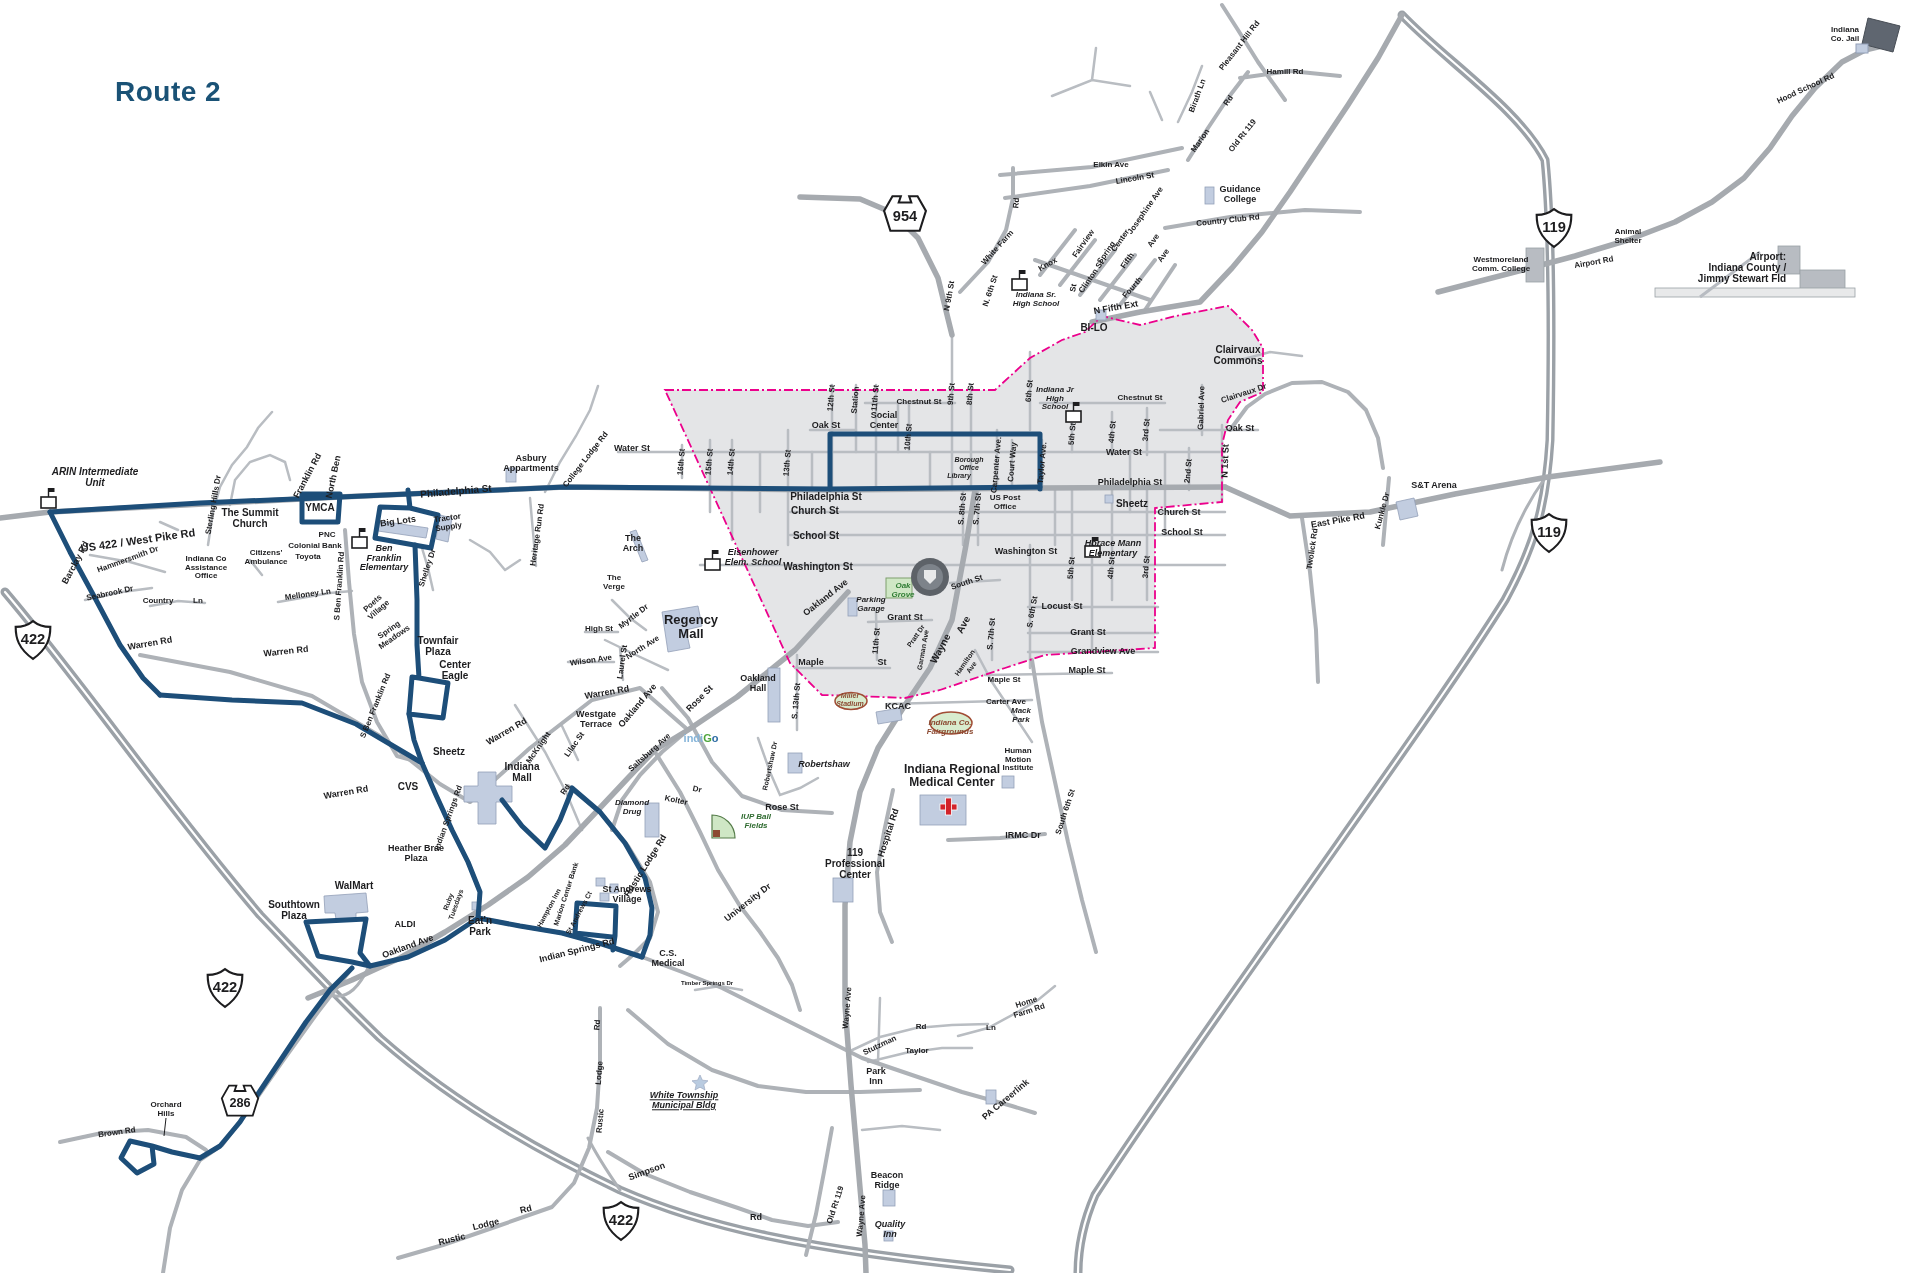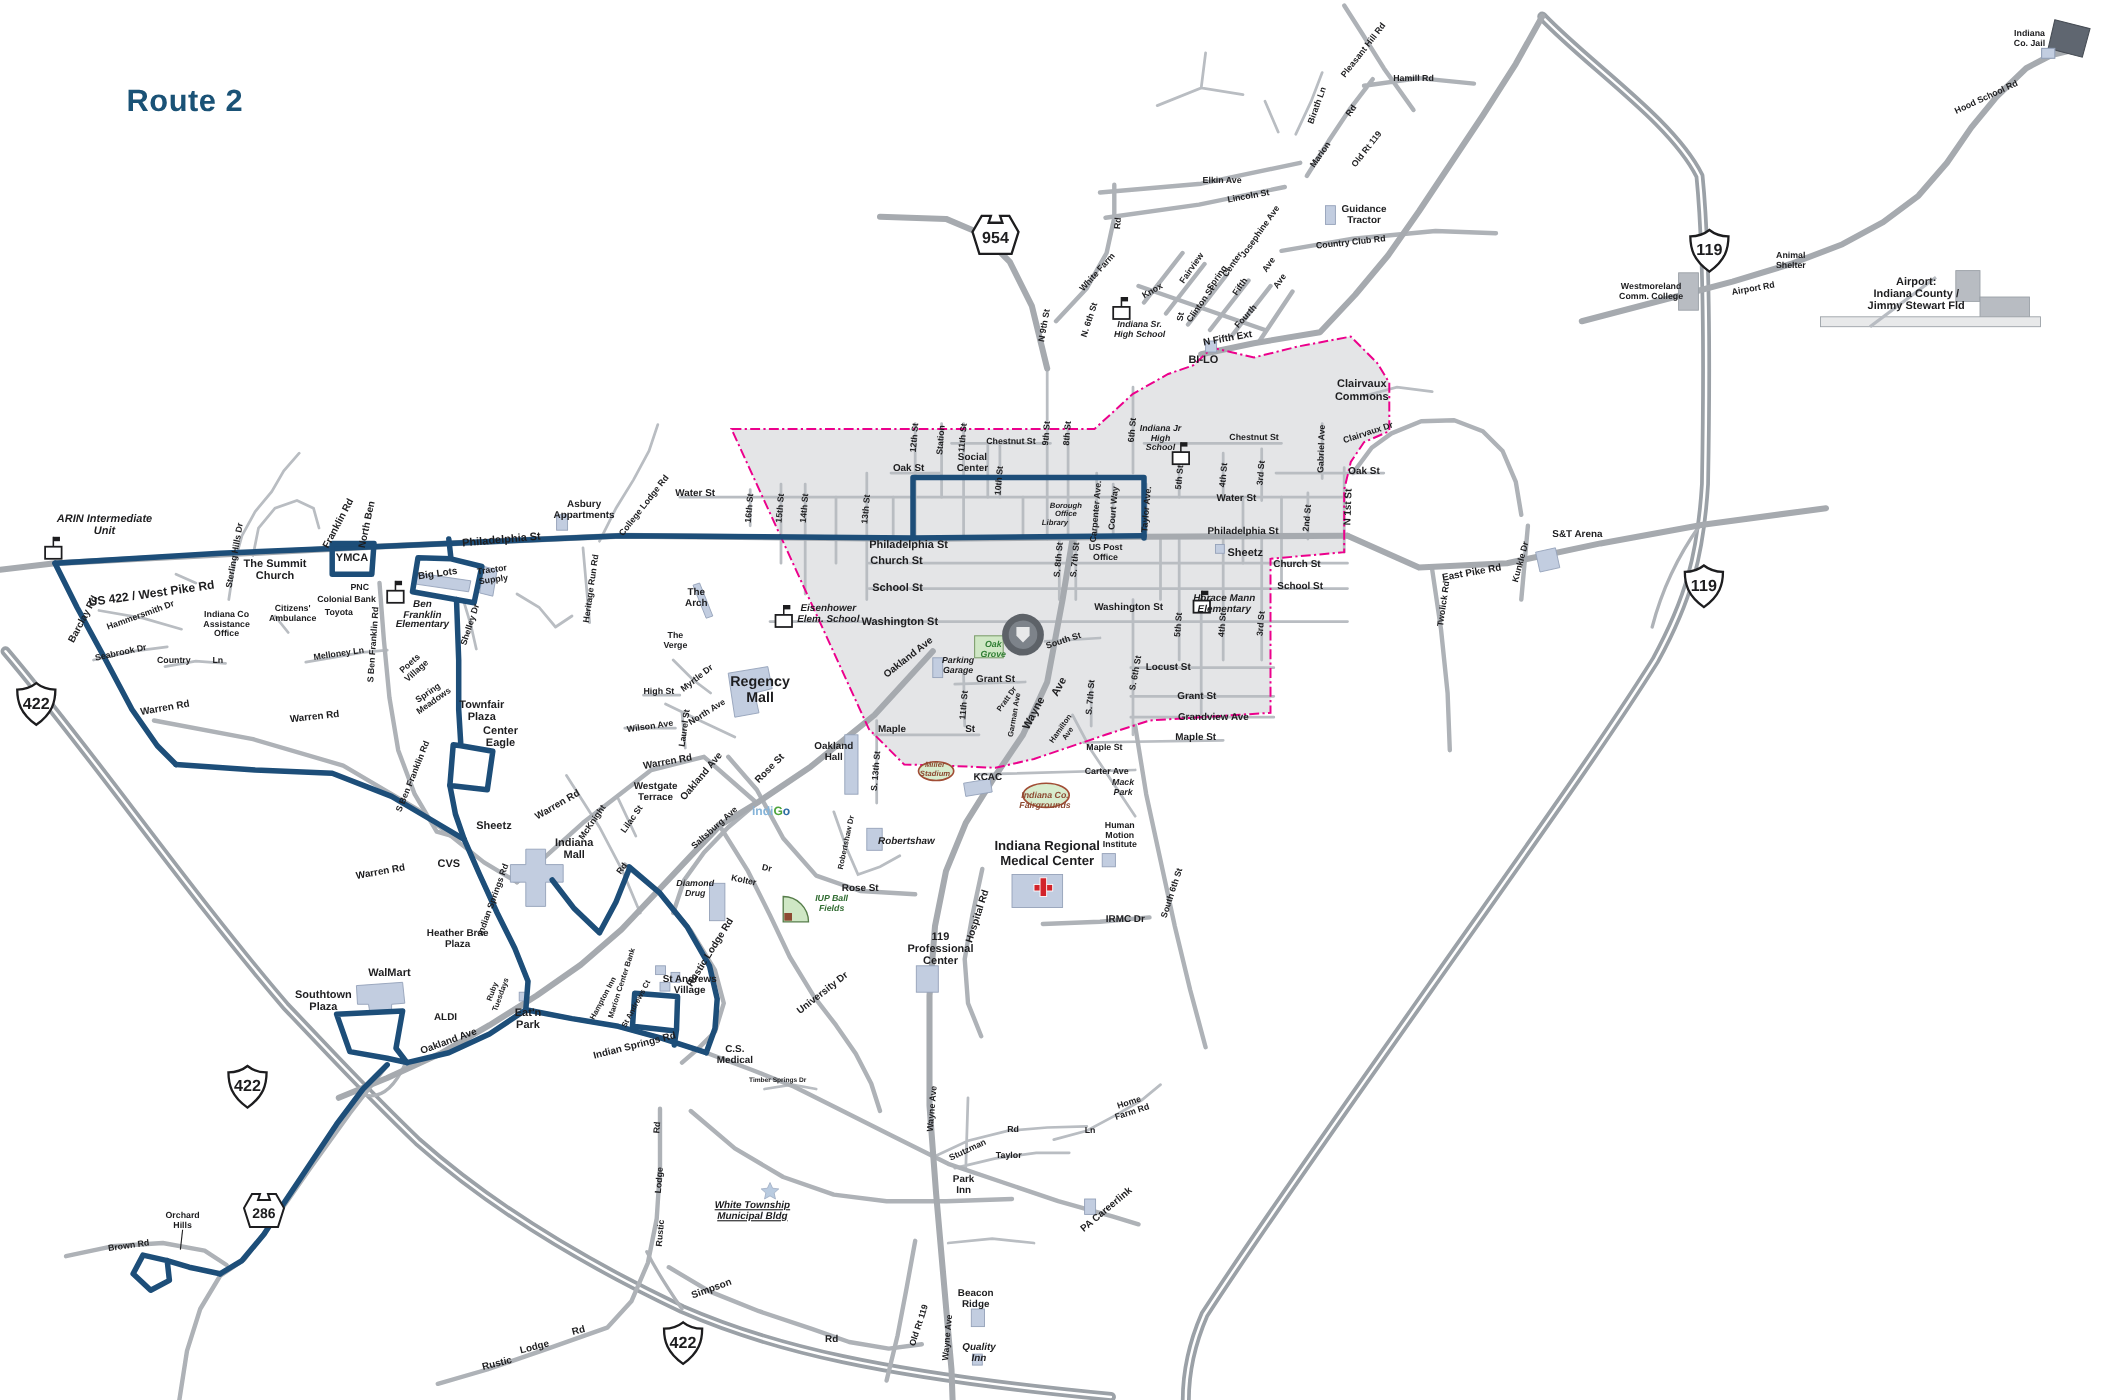--- a/index.html
+++ b/index.html
@@ -427,37 +427,37 @@
       <div class="map-label" style="left: 1074px; top: 288px; font-size: 8px; transform: translate(-50%, -50%) rotate(-80deg);">St</div>
       <div class="map-label" style="left: 1092px; top: 277px; font-size: 8px; transform: translate(-50%, -50%) rotate(-55deg);">Clinton St</div>
       <div class="map-label" style="left: 1084px; top: 244px; font-size: 8px; transform: translate(-50%, -50%) rotate(-55deg);">Fairview</div>
       <div class="map-label" style="left: 1107px; top: 253px; font-size: 8px; transform: translate(-50%, -50%) rotate(-55deg);">Spring</div>
       <div class="map-label" style="left: 1121px; top: 241px; font-size: 8px; transform: translate(-50%, -50%) rotate(-55deg);">Center</div>
       <div class="map-label" style="left: 1128px; top: 261px; font-size: 8px; transform: translate(-50%, -50%) rotate(-55deg);">Fifth</div>
       <div class="map-label" style="left: 1146px; top: 211px; font-size: 8px; transform: translate(-50%, -50%) rotate(-55deg);">Josephine Ave</div>
       <div class="map-label" style="left: 1154px; top: 241px; font-size: 8px; transform: translate(-50%, -50%) rotate(-55deg);">Ave</div>
       <div class="map-label" style="left: 1164px; top: 256px; font-size: 8px; transform: translate(-50%, -50%) rotate(-55deg);">Ave</div>
       <div class="map-label" style="left: 1240px; top: 195px; font-size: 9px; transform: translate(-50%, -50%);">Guidance
-Tractor</div>
+College</div>
       <div class="map-label" style="left: 1228px; top: 221px; font-size: 8px; transform: translate(-50%, -50%) rotate(-6deg);">Country Club Rd</div>
       <div class="map-label" style="left: 1285px; top: 72px; font-size: 8px; transform: translate(-50%, -50%);">Hamill Rd</div>
       <div class="map-label" style="left: 1240px; top: 46px; font-size: 8px; transform: translate(-50%, -50%) rotate(-52deg);">Pleasant Hill Rd</div>
       <div class="map-label" style="left: 1198px; top: 96px; font-size: 8px; transform: translate(-50%, -50%) rotate(-70deg);">Birath Ln</div>
       <div class="map-label" style="left: 1201px; top: 141px; font-size: 8px; transform: translate(-50%, -50%) rotate(-55deg);">Marion</div>
       <div class="map-label" style="left: 1229px; top: 101px; font-size: 8px; transform: translate(-50%, -50%) rotate(-55deg);">Rd</div>
       <div class="map-label" style="left: 1243px; top: 136px; font-size: 8px; transform: translate(-50%, -50%) rotate(-52deg);">Old Rt 119</div>
       <div class="map-label" style="left: 1845px; top: 35px; font-size: 8px; transform: translate(-50%, -50%);">Indiana
 Co. Jail</div>
       <div class="map-label" style="left: 1806px; top: 89px; font-size: 8px; transform: translate(-50%, -50%) rotate(-25deg);">Hood School Rd</div>
       <div class="map-label" style="left: 1628px; top: 237px; font-size: 8px; transform: translate(-50%, -50%);">Animal
 Shelter</div>
       <div class="map-label" style="left: 1501px; top: 265px; font-size: 8px; transform: translate(-50%, -50%);">Westmoreland
 Comm. College</div>
       <div class="map-label" style="left: 1594px; top: 263px; font-size: 8px; transform: translate(-50%, -50%) rotate(-10deg);">Airport Rd</div>
-      <div class="map-label" style="left: 1742px; top: 268px; font-size: 10px; transform: translate(-50%, -50%);">Airport:
+      <div class="map-label" style="left: 1742px; top: 268px; font-size: 10px; transform: translate(-50%, -50%); text-align: right;">Airport:
 Indiana County /
 Jimmy Stewart Fld</div>
       <div class="map-label" style="left: 1434px; top: 486px; font-size: 9px; transform: translate(-50%, -50%);">S&amp;T Arena</div>
       <div class="map-label" style="left: 1383px; top: 511px; font-size: 8px; transform: translate(-50%, -50%) rotate(-75deg);">Kunkle Dr</div>
       <div class="map-label" style="left: 1338px; top: 521px; font-size: 9px; transform: translate(-50%, -50%) rotate(-10deg);">East Pike Rd</div>
       <div class="map-label" style="left: 1313px; top: 549px; font-size: 8px; transform: translate(-50%, -50%) rotate(-82deg);">Twolick  Rd</div>
     </div>
   <div id="shields">
       <div class="shield" style="left: 33px; top: 640px;">
         <svg width="42" height="42" viewBox="0 0 40 40">

